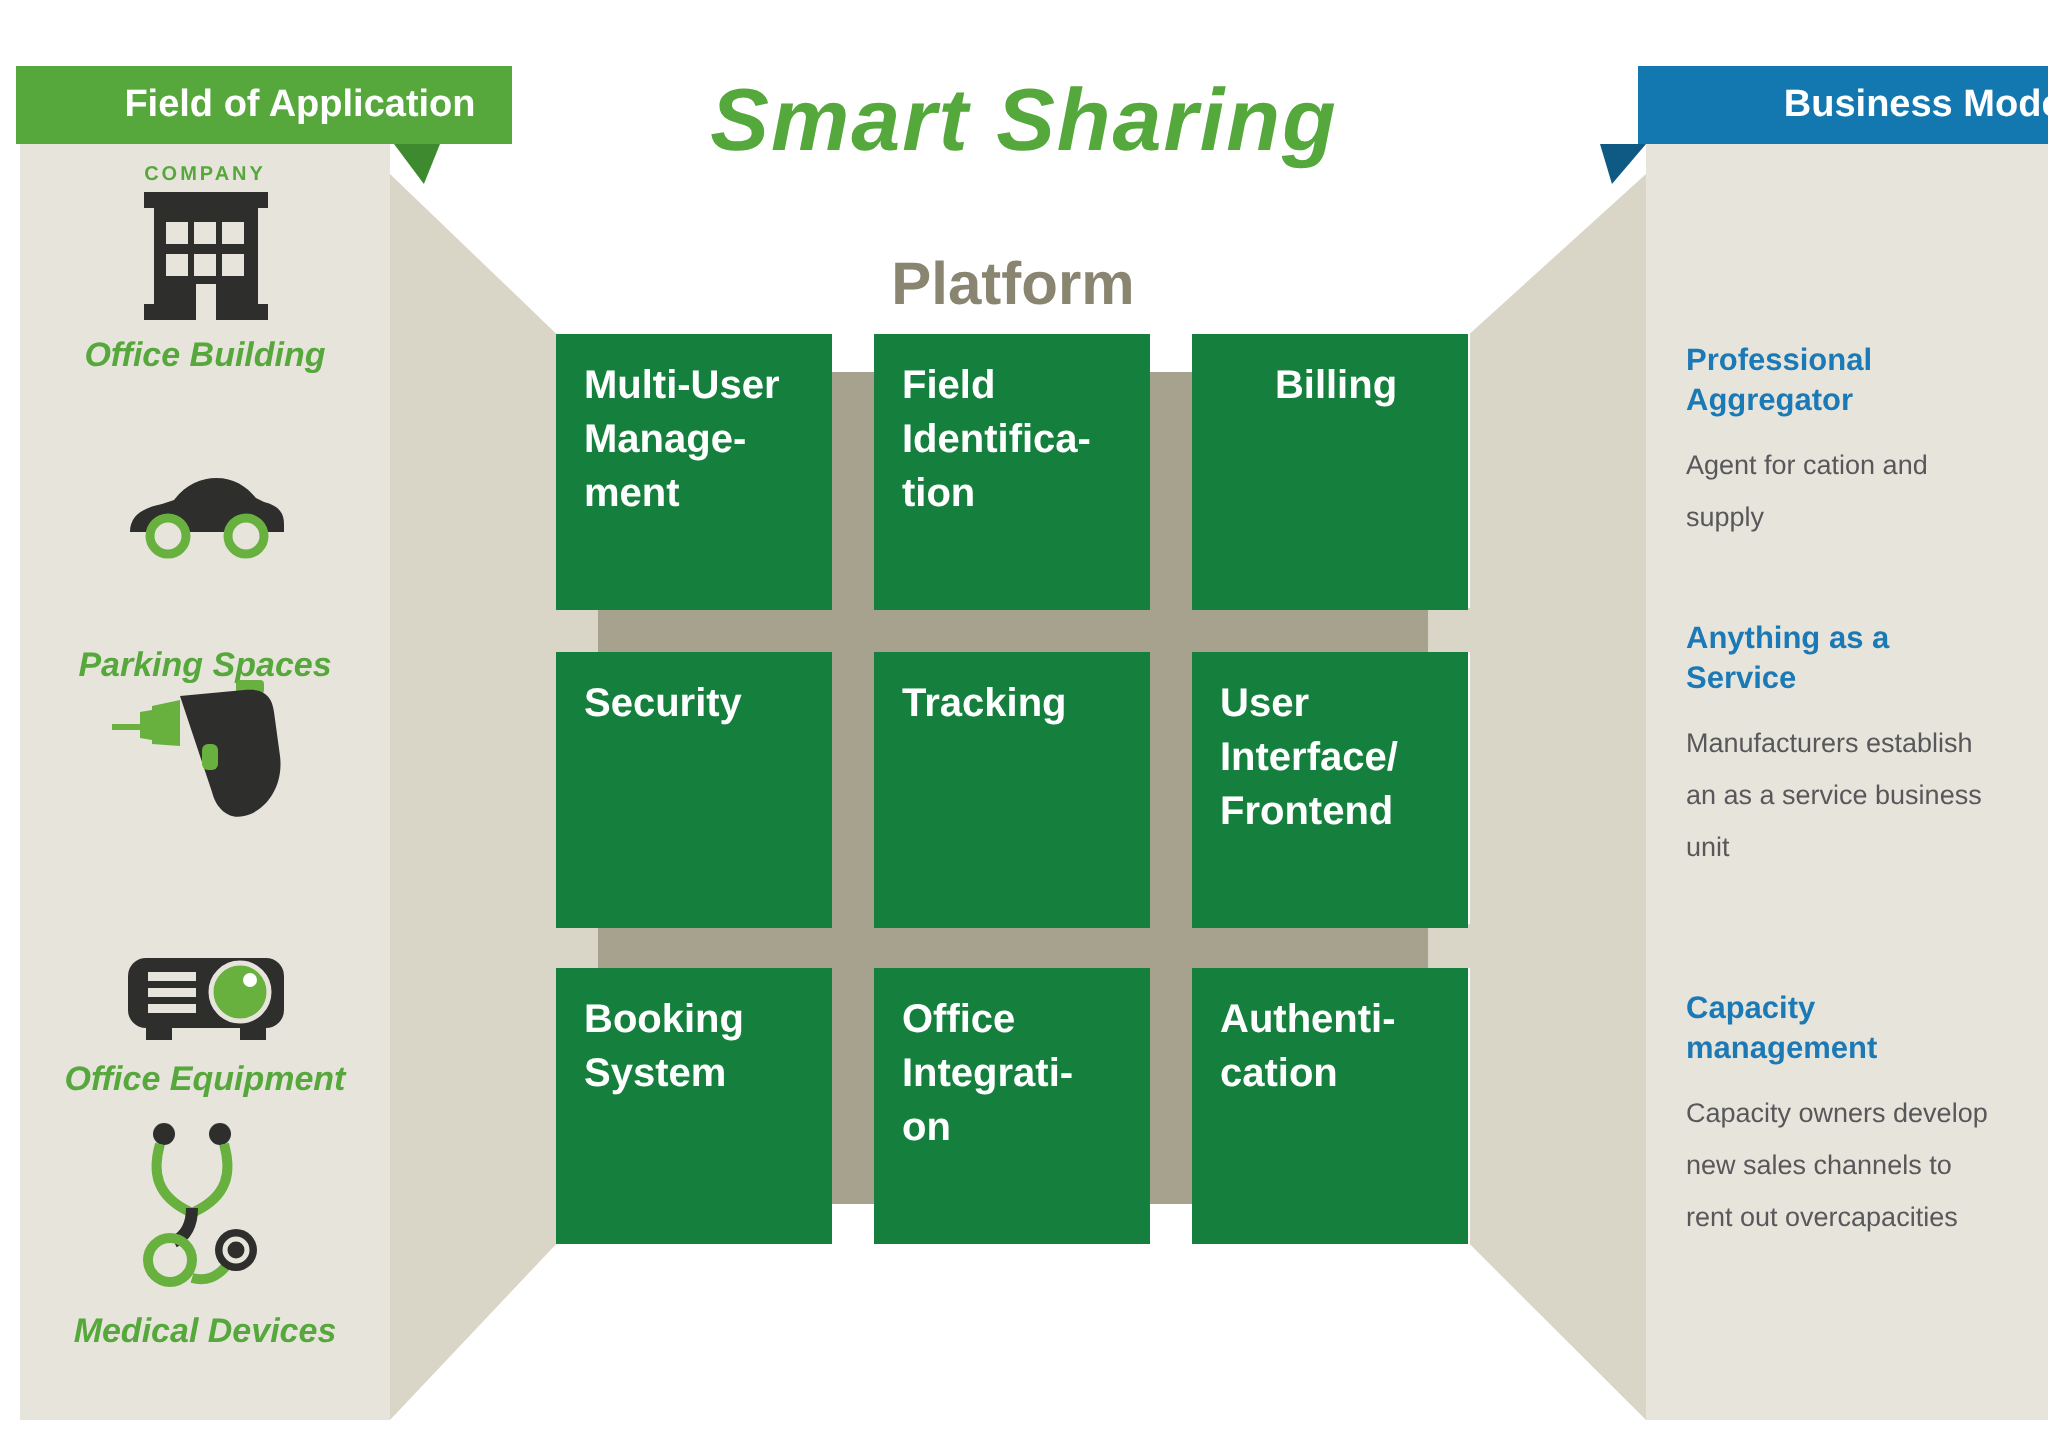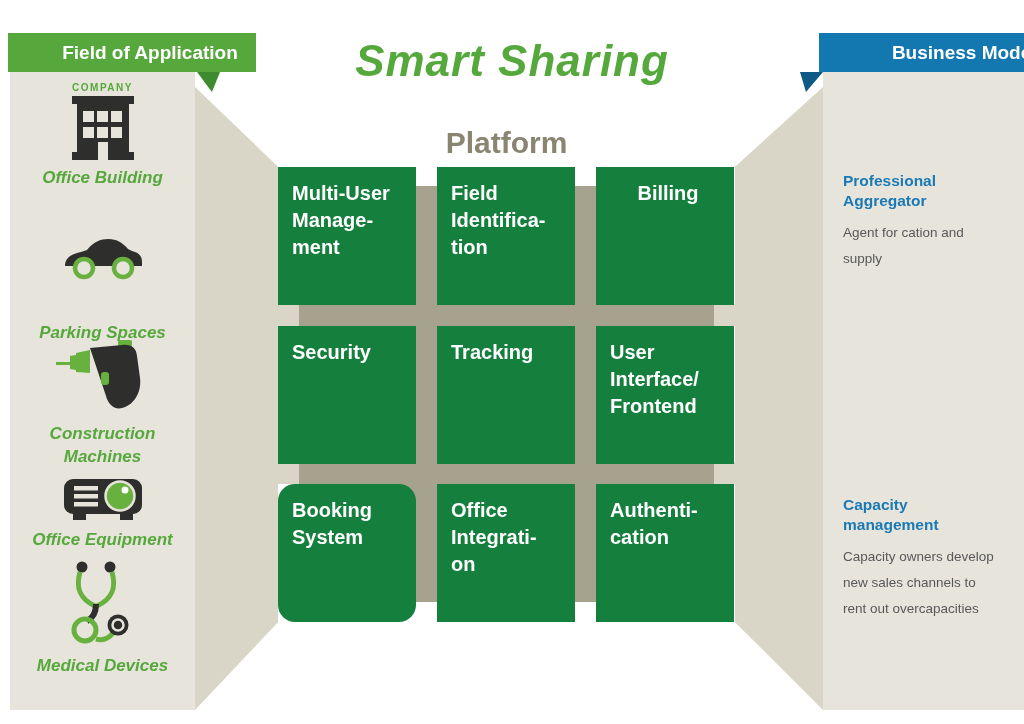--- a/index.html
+++ b/index.html
@@ -80,22 +80,20 @@
 
     <div class="fa-item" style="top:266px;">
       <svg class="icon" width="94" height="78" viewBox="0 0 94 78">
         <rect x="0" y="24" width="14" height="3" fill="#68b13e"></rect>
         <polygon points="14,18 20,17 20,32 14,31" fill="#68b13e"></polygon>
         <polygon points="20,15 34,12 34,35 20,34" fill="#68b13e"></polygon>
         <rect x="62" y="2" width="14" height="7" rx="2" fill="#68b13e"></rect>
         <path d="M34,10 L66,7 C76,6 80,10 81,18 L84,40 C86,56 76,68 66,70 C58,72 52,66 50,58 L42,34 Z" fill="#2e2e2d"></path>
         <rect x="45" y="34" width="8" height="13" rx="3" fill="#68b13e"></rect>
       </svg>
-      <div class="fa-label">Construction
-Machines</div>
     </div>
 
     <div class="fa-item" style="top:402px;">
       <svg class="icon" width="80" height="48" viewBox="0 0 80 48">
         <rect x="10" y="40" width="13" height="6" fill="#2e2e2d"></rect>
         <rect x="57" y="40" width="13" height="6" fill="#2e2e2d"></rect>
         <rect x="1" y="5" width="78" height="35" rx="9" fill="#2e2e2d"></rect>
         <rect x="11" y="12" width="24" height="4.5" fill="#e7e4dc"></rect>
         <rect x="11" y="20" width="24" height="4.5" fill="#e7e4dc"></rect>
         <rect x="11" y="28" width="24" height="4.5" fill="#e7e4dc"></rect>
@@ -121,20 +119,27 @@
       <div class="fa-label">Medical Devices</div>
     </div>
   </div>
 
   <div class="panel" id="panel-right">
     <div class="bm-section" style="top:99px;">
       <p class="bm-heading">Professional
 Aggregator</p>
       <p class="bm-body">Agent for cation and
 supply</p>
+    </div>
+    <div class="bm-section" style="top:238px;">
+      <p class="bm-heading">Anything as a
+Service</p>
+      <p class="bm-body">Manufacturers establish
+an as a service business
+unit</p>
     </div>
     <div class="bm-section" style="top:423px;">
       <p class="bm-heading">Capacity
 management</p>
       <p class="bm-body">Capacity owners develop
 new sales channels to
 rent out overcapacities</p>
     </div>
   </div>
 
@@ -162,21 +167,21 @@
 ment</div>
   <div class="module" style="left:437px;top:167px;">Field
 Identifica-
 tion</div>
   <div class="module" style="left:596px;top:167px;text-align:center;">Billing</div>
   <div class="module" style="left:278px;top:326px;">Security</div>
   <div class="module" style="left:437px;top:326px;">Tracking</div>
   <div class="module" style="left:596px;top:326px;">User
 Interface/
 Frontend</div>
-  <div class="module" style="left:278px;top:484px;border-radius:17px;">Booking
+  <div class="module" style="left:278px;top:484px;">Booking
 System</div>
   <div class="module" style="left:437px;top:484px;">Office
 Integrati-
 on</div>
   <div class="module" style="left:596px;top:484px;">Authenti-
 cation</div>
 
 </div>
 
 </body></html>

